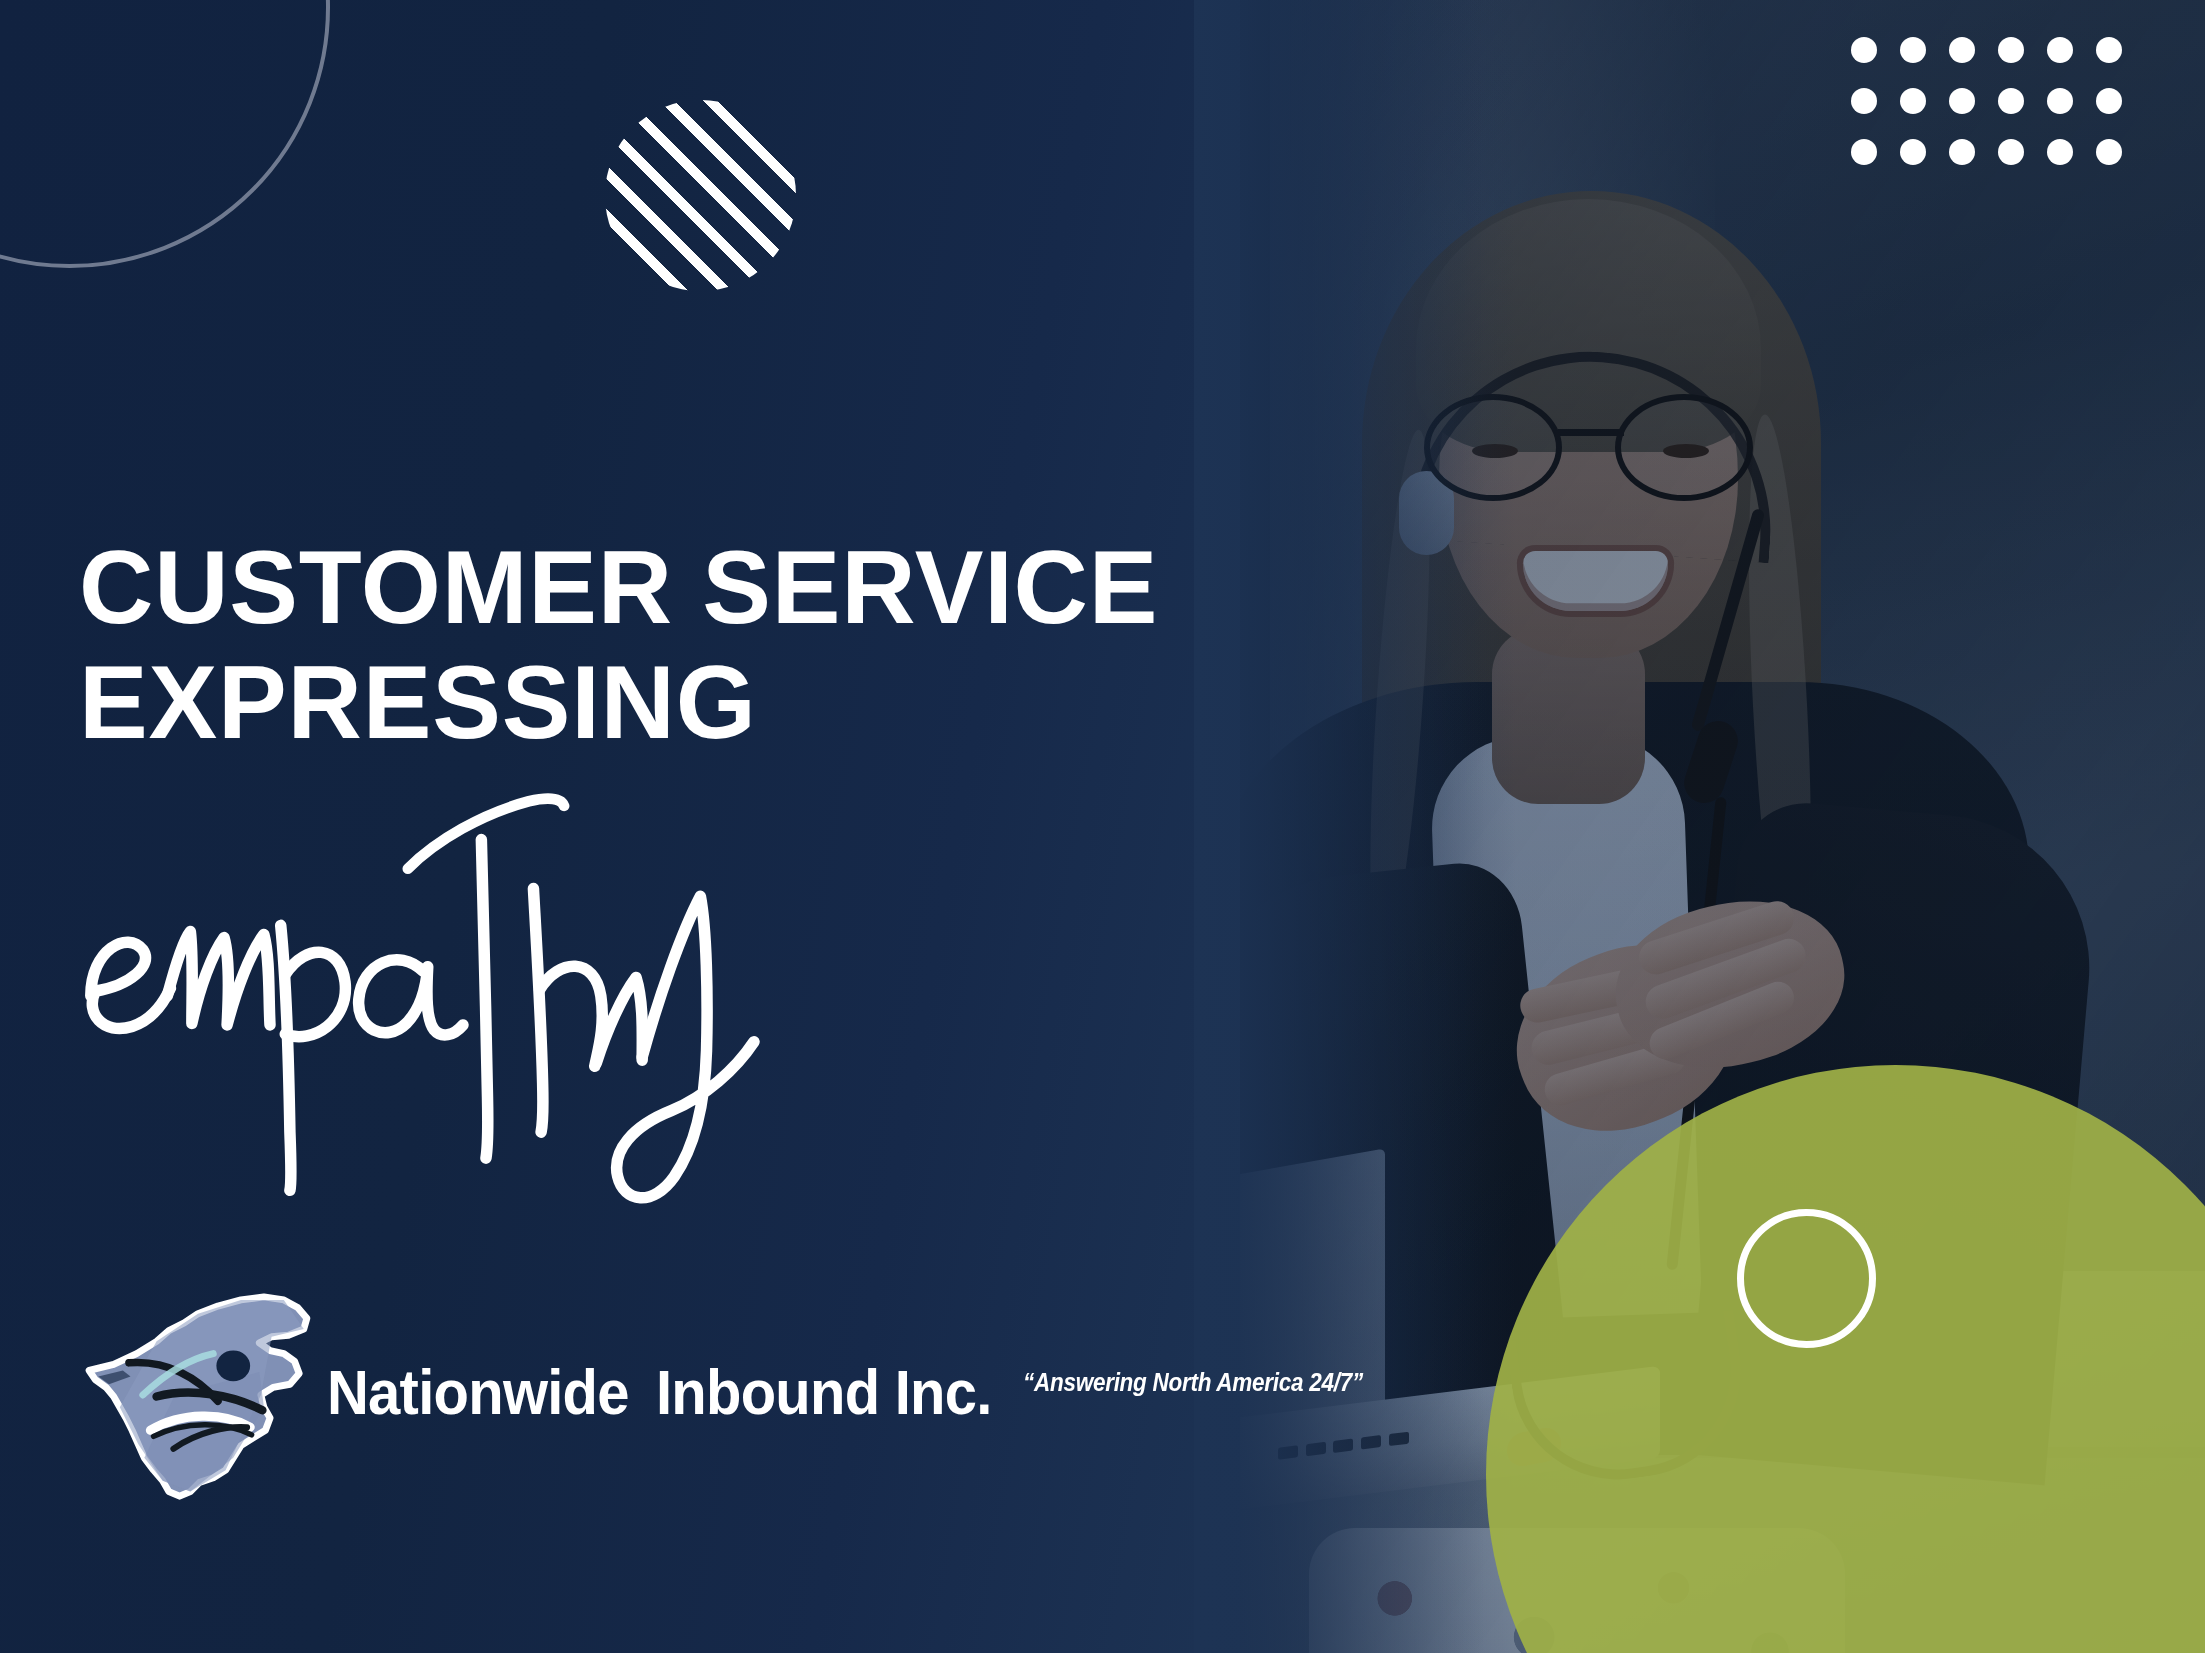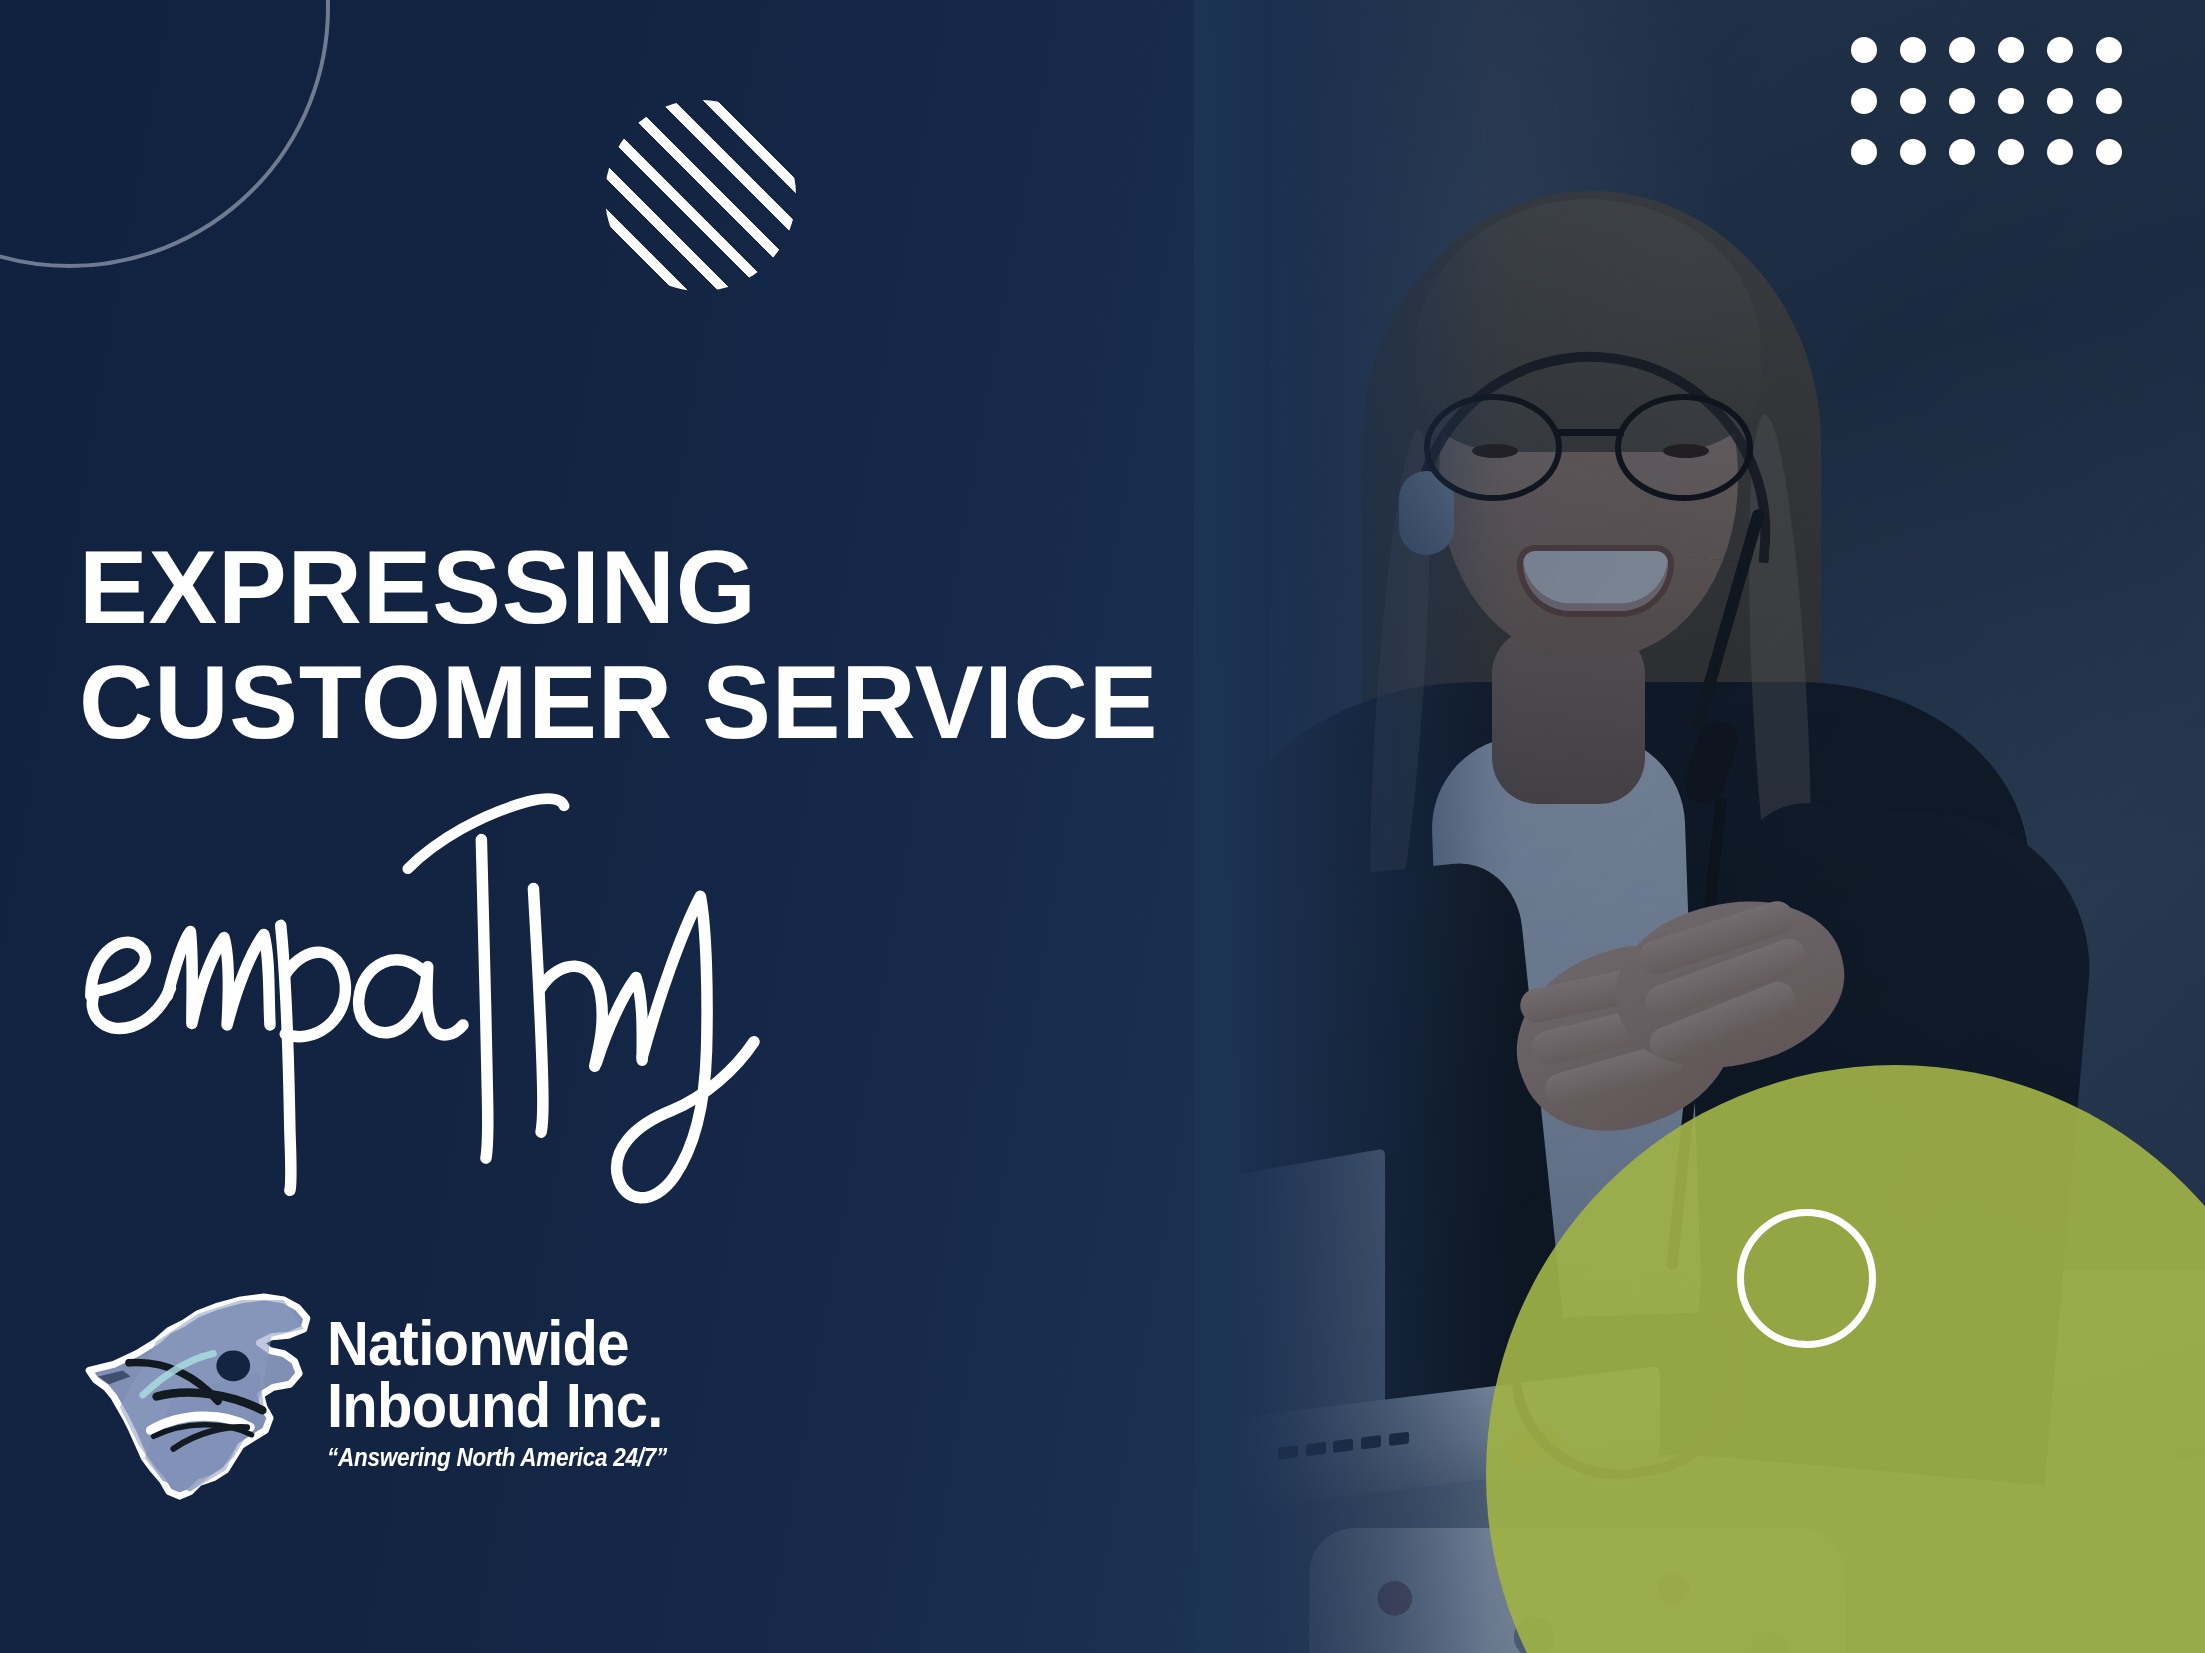--- a/index.html
+++ b/index.html
@@ -275,21 +275,21 @@
     width:919px; height:429px;
   }
   .script svg { width:100%; height:100%; overflow:visible; }
 
   
   .logo {
     position:absolute; left:83px; top:1280px;
     display:flex; align-items:center; gap:13.8px;
   }
   .logo-map { width:230px; height:222px; flex:0 0 auto; }
-  .logo-text { display:flex; flex-direction:column; gap:1.5px; padding-top:3.1px; }
+  .logo-text { display:flex; flex-direction:row; gap:1.5px; padding-top:3.1px; }
   .logo-line {
     color:#ffffff;
     font-family:"Liberation Sans Narrow","Liberation Sans", sans-serif;
     font-weight:700;
     font-size:63px;
     line-height:.96;
     letter-spacing:-0.8px;
     white-space:nowrap;
     transform:scaleX(.92);
     transform-origin:left center;
@@ -406,22 +406,22 @@
       <i></i>
       <i></i>
       <i></i>
       <i></i>
   </div>
 
   <div class="green-blob"></div>
   <div class="ring"></div>
 
   <div class="headline">
+    <span class="line">CUSTOMER SERVICE</span>
     <span class="line">EXPRESSING</span>
-    <span class="line">CUSTOMER SERVICE</span>
   </div>
 
   <div class="script">
     <svg viewBox="0 0 1200 560" preserveAspectRatio="xMinYMid meet" aria-hidden="true">
       <g fill="none" stroke="#ffffff" stroke-linecap="round" stroke-linejoin="round">
 
         <path d="M18 300 C 18 240, 66 214, 86 240 C 100 260, 70 286, 24 294 C 10 322, 34 352, 72 340 C 96 332, 112 312, 122 290" stroke-width="15"></path>
 
         <path d="M118 300 C 128 262, 140 226, 148 216 C 152 250, 150 300, 150 336
                  C 160 290, 176 246, 192 224 C 200 252, 198 302, 196 338

